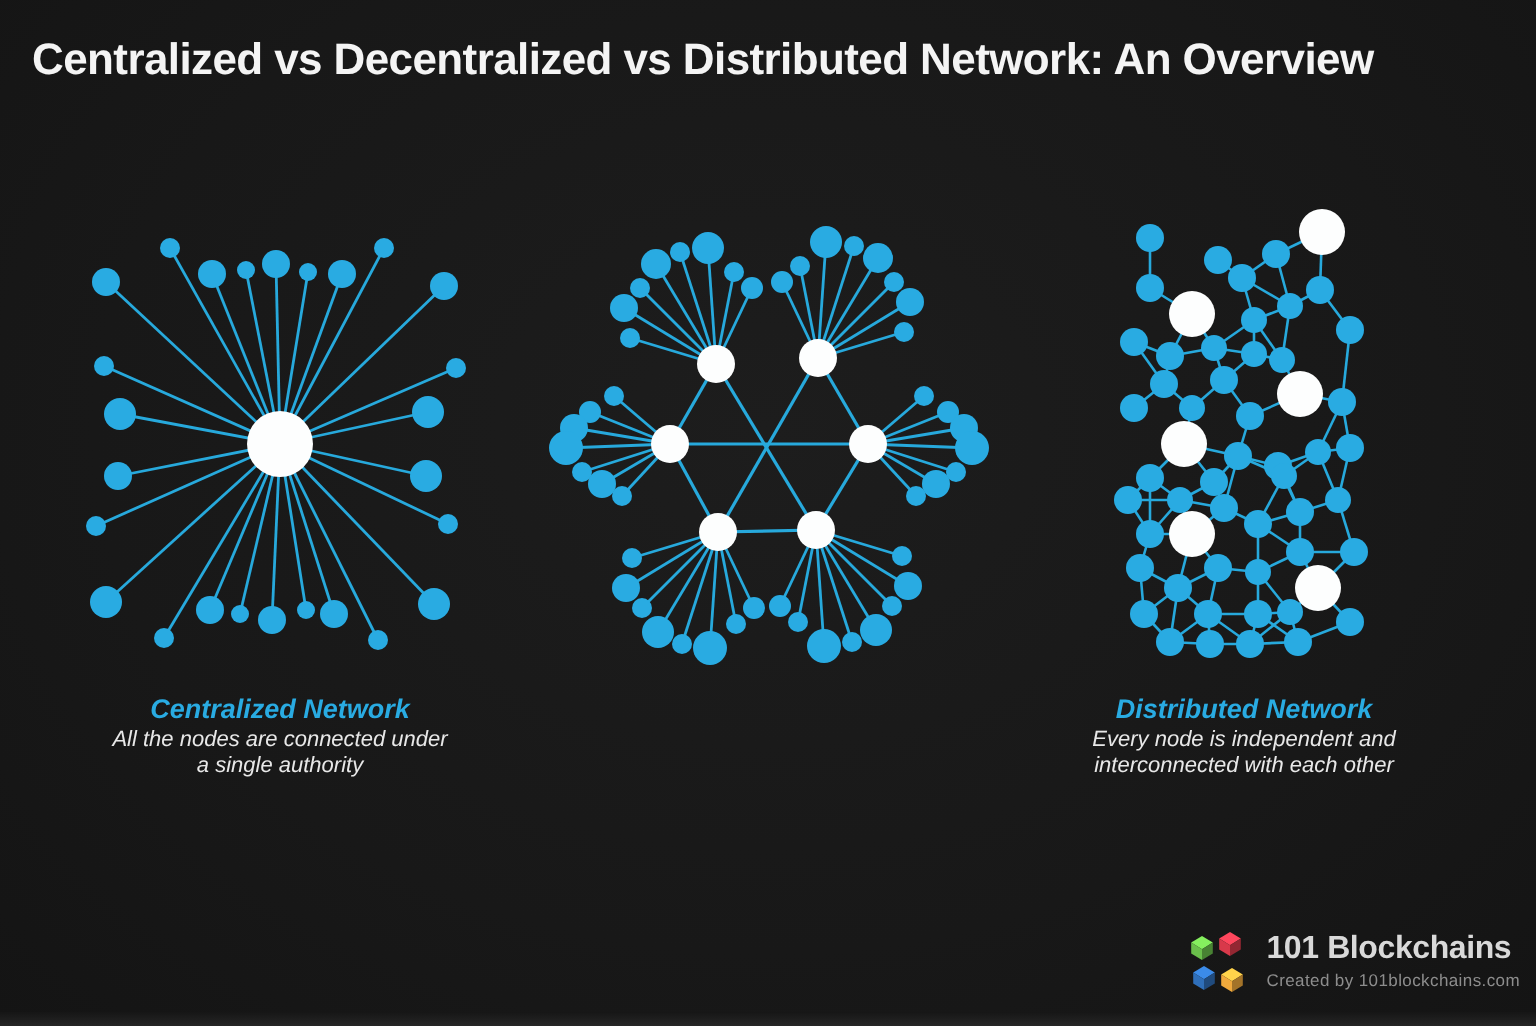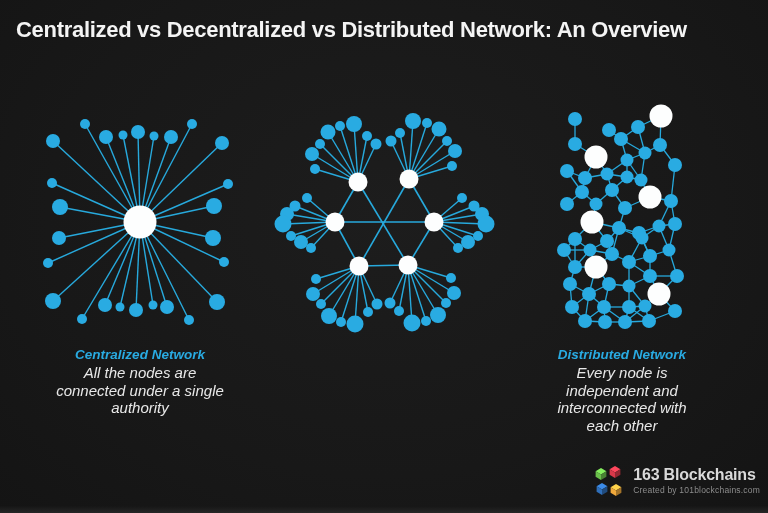--- a/index.html
+++ b/index.html
@@ -13,21 +13,21 @@
     background:linear-gradient(#161616,#2a2a2a); opacity:.8; pointer-events:none;
   }
   .title {
     position:absolute; top:17px; left:16px; width:100%; 
     color:#f4f4f4; font-size:22px; font-weight:bold; letter-spacing:-0.3px;
     white-space:nowrap;
   }
   .net { position:absolute; }
   .label { position:absolute; top:347px; width:220px; text-align:center;font-style:italic; }
   .label-heading { font-size:13.5px; font-weight:bold; color:var(--accent,#29abe2); margin-bottom:2px; }
-  .label-desc { font-size:15px; line-height:1.18; color:var(--body,#e8e8e8); margin:0 auto; }
+  .label-desc { font-size:11px; line-height:1.18; color:var(--body,#e8e8e8); margin:0 auto; }
   .footer { position:absolute; right:8px; top:463px; display:flex; align-items:center; gap:7px; }
   .footer-text { display:flex; flex-direction:column; align-items:flex-start; }
   .brand { font-size:16px; font-weight:bold; color:#d9d9d9; line-height:1.05; letter-spacing:-0.2px; }
   .credit { font-size:8.5px; color:#8d8d8d; margin-top:2px; letter-spacing:.2px; }
 </style>
 </head>
 <body>
 
 <div class="canvas">
 
@@ -384,18 +384,18 @@
         <polygon points="17.6,6.3 23,9.6 23,15 17.6,11.7" fill="#d8394a"></polygon>
         <polygon points="28.4,6.3 23,9.6 23,15 28.4,11.7" fill="rgb(147,39,50)"></polygon>
         <polygon points="10,20 15.4,23.3 10,26.6 4.6,23.3" fill="rgb(59,139,233)"></polygon>
         <polygon points="4.6,23.3 10,26.6 10,32 4.6,28.7" fill="#2f6fba"></polygon>
         <polygon points="15.4,23.3 10,26.6 10,32 15.4,28.7" fill="rgb(32,75,126)"></polygon>
         <polygon points="24,21 29.4,24.3 24,27.6 18.6,24.3" fill="rgb(255,211,75)"></polygon>
         <polygon points="18.6,24.3 24,27.6 24,33 18.6,29.7" fill="#f0a93c"></polygon>
         <polygon points="29.4,24.3 24,27.6 24,33 29.4,29.7" fill="rgb(163,115,41)"></polygon>
       </svg>
     <div class="footer-text">
-      <div class="brand">163 Blockchains</div>
+      <div class="brand">101 Blockchains</div>
       <div class="credit">Created by 101blockchains.com</div>
     </div>
   </div>
 
 </div>
 
 </body></html>

